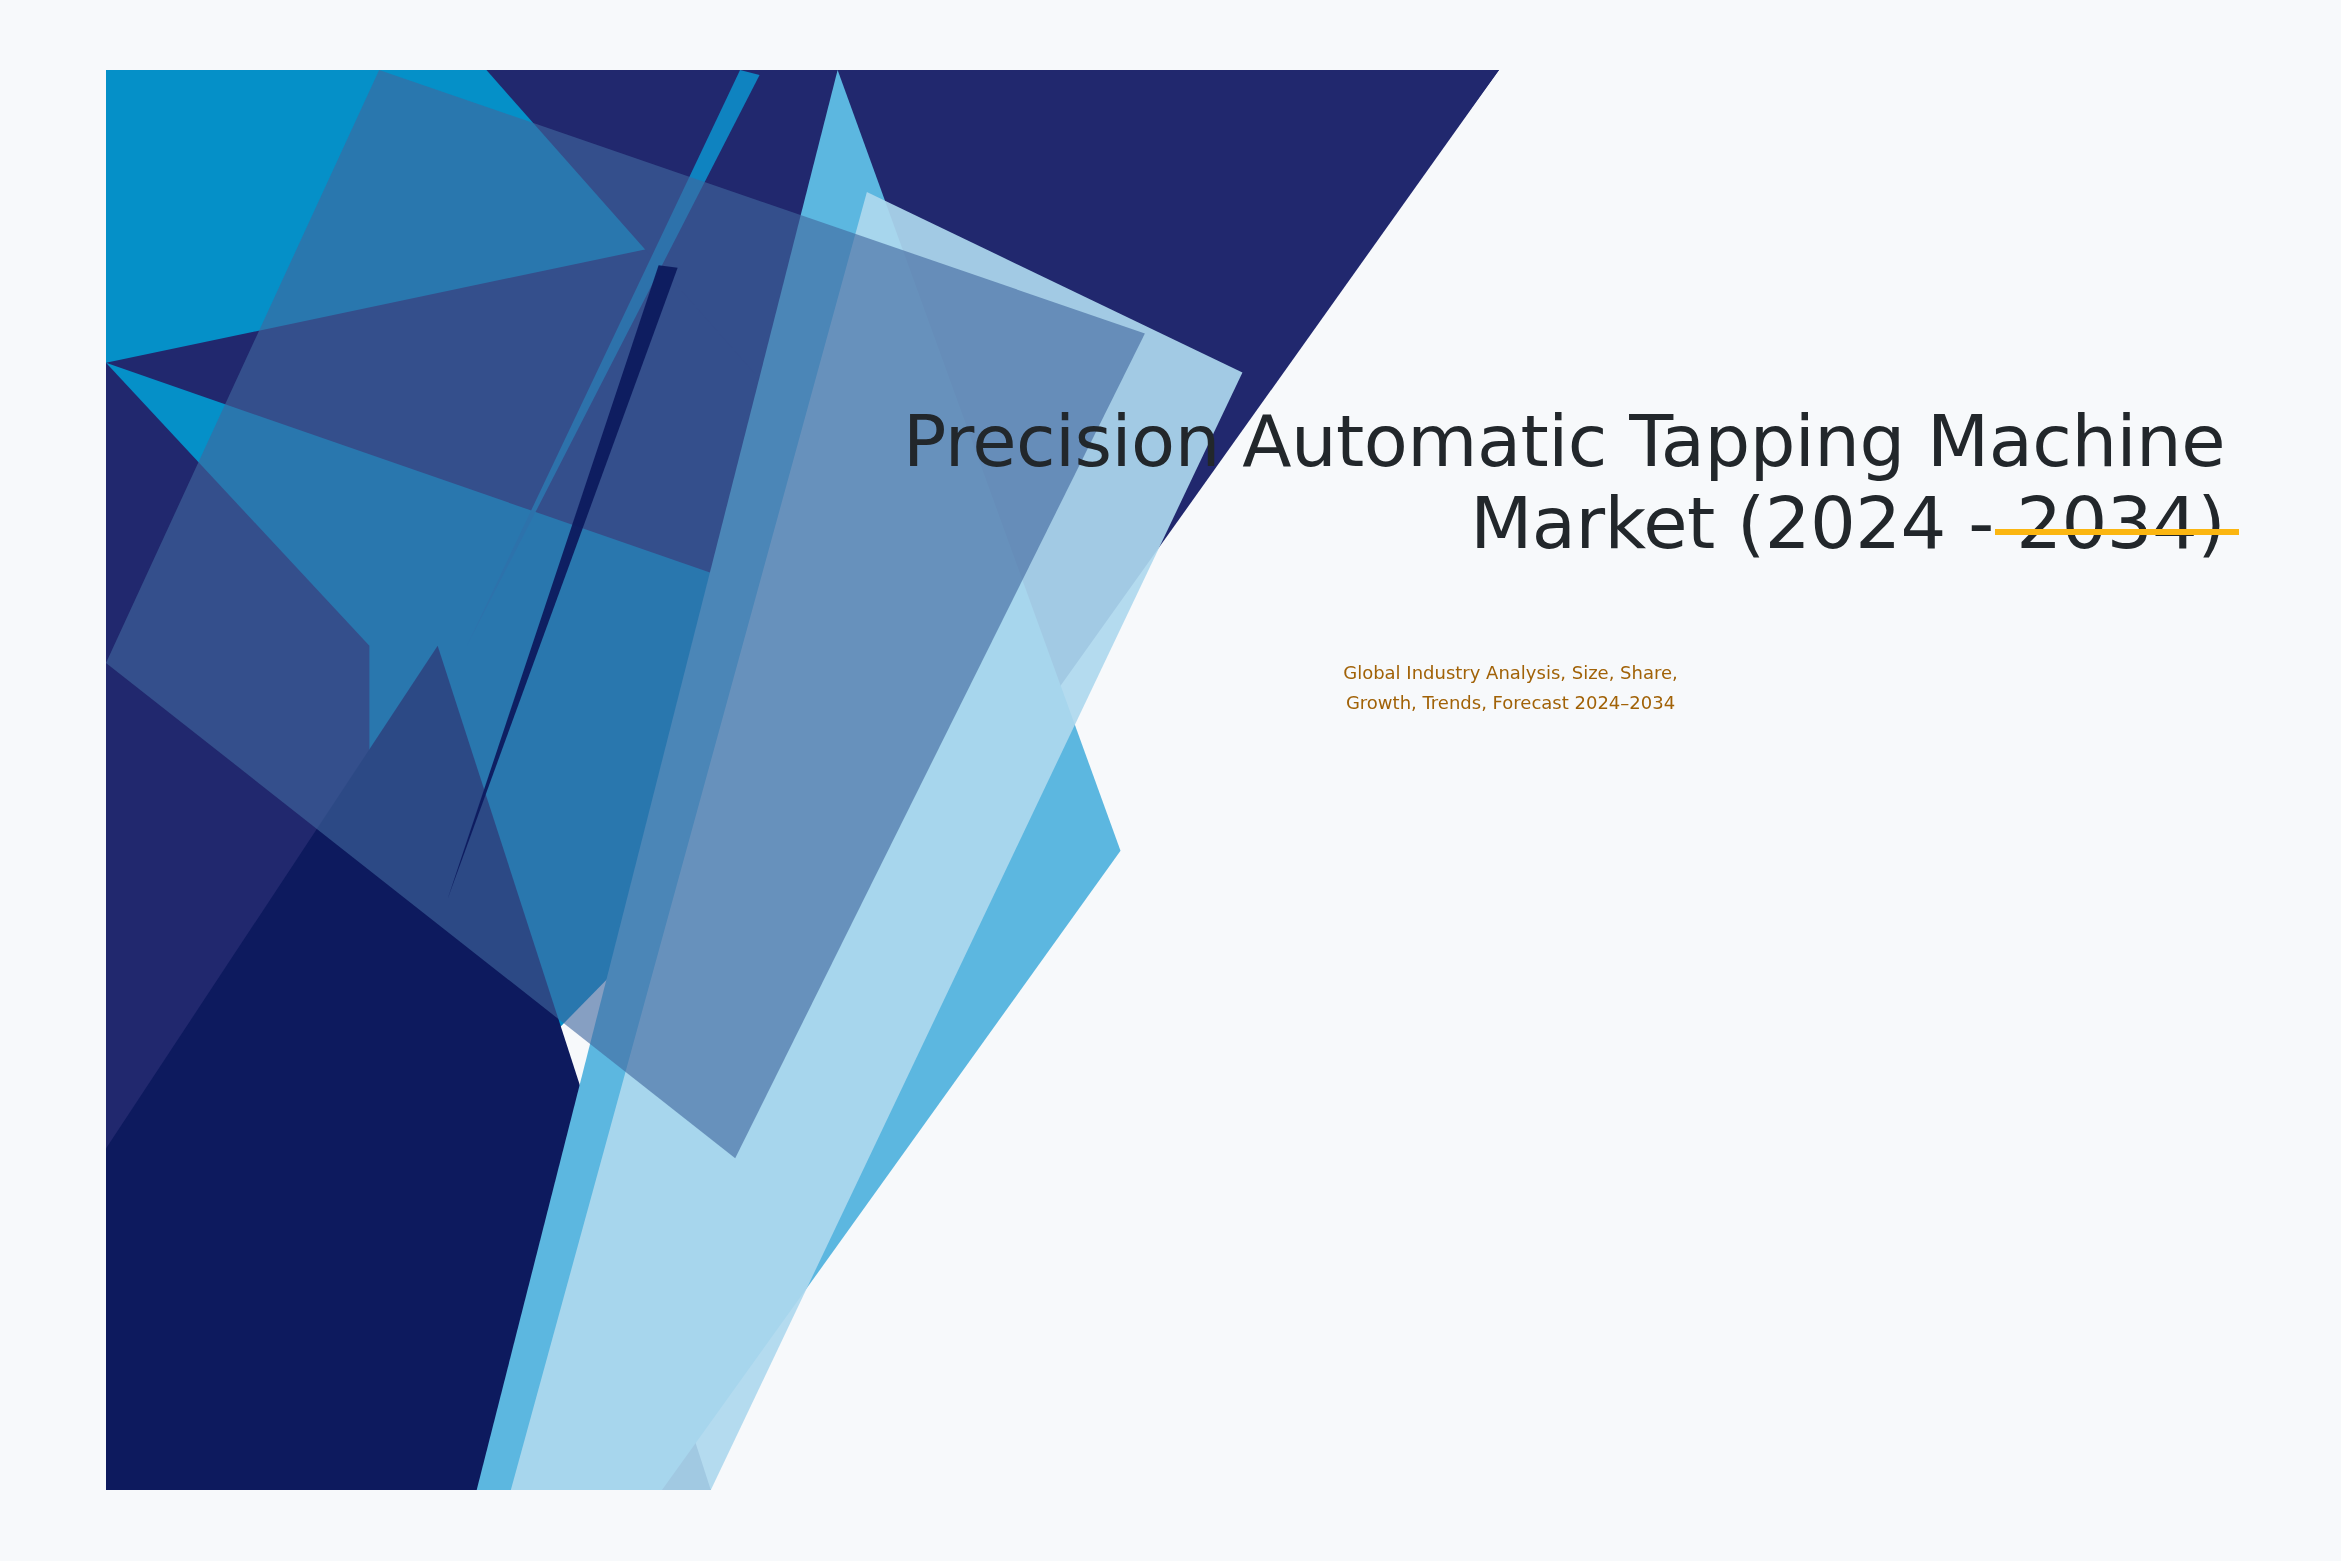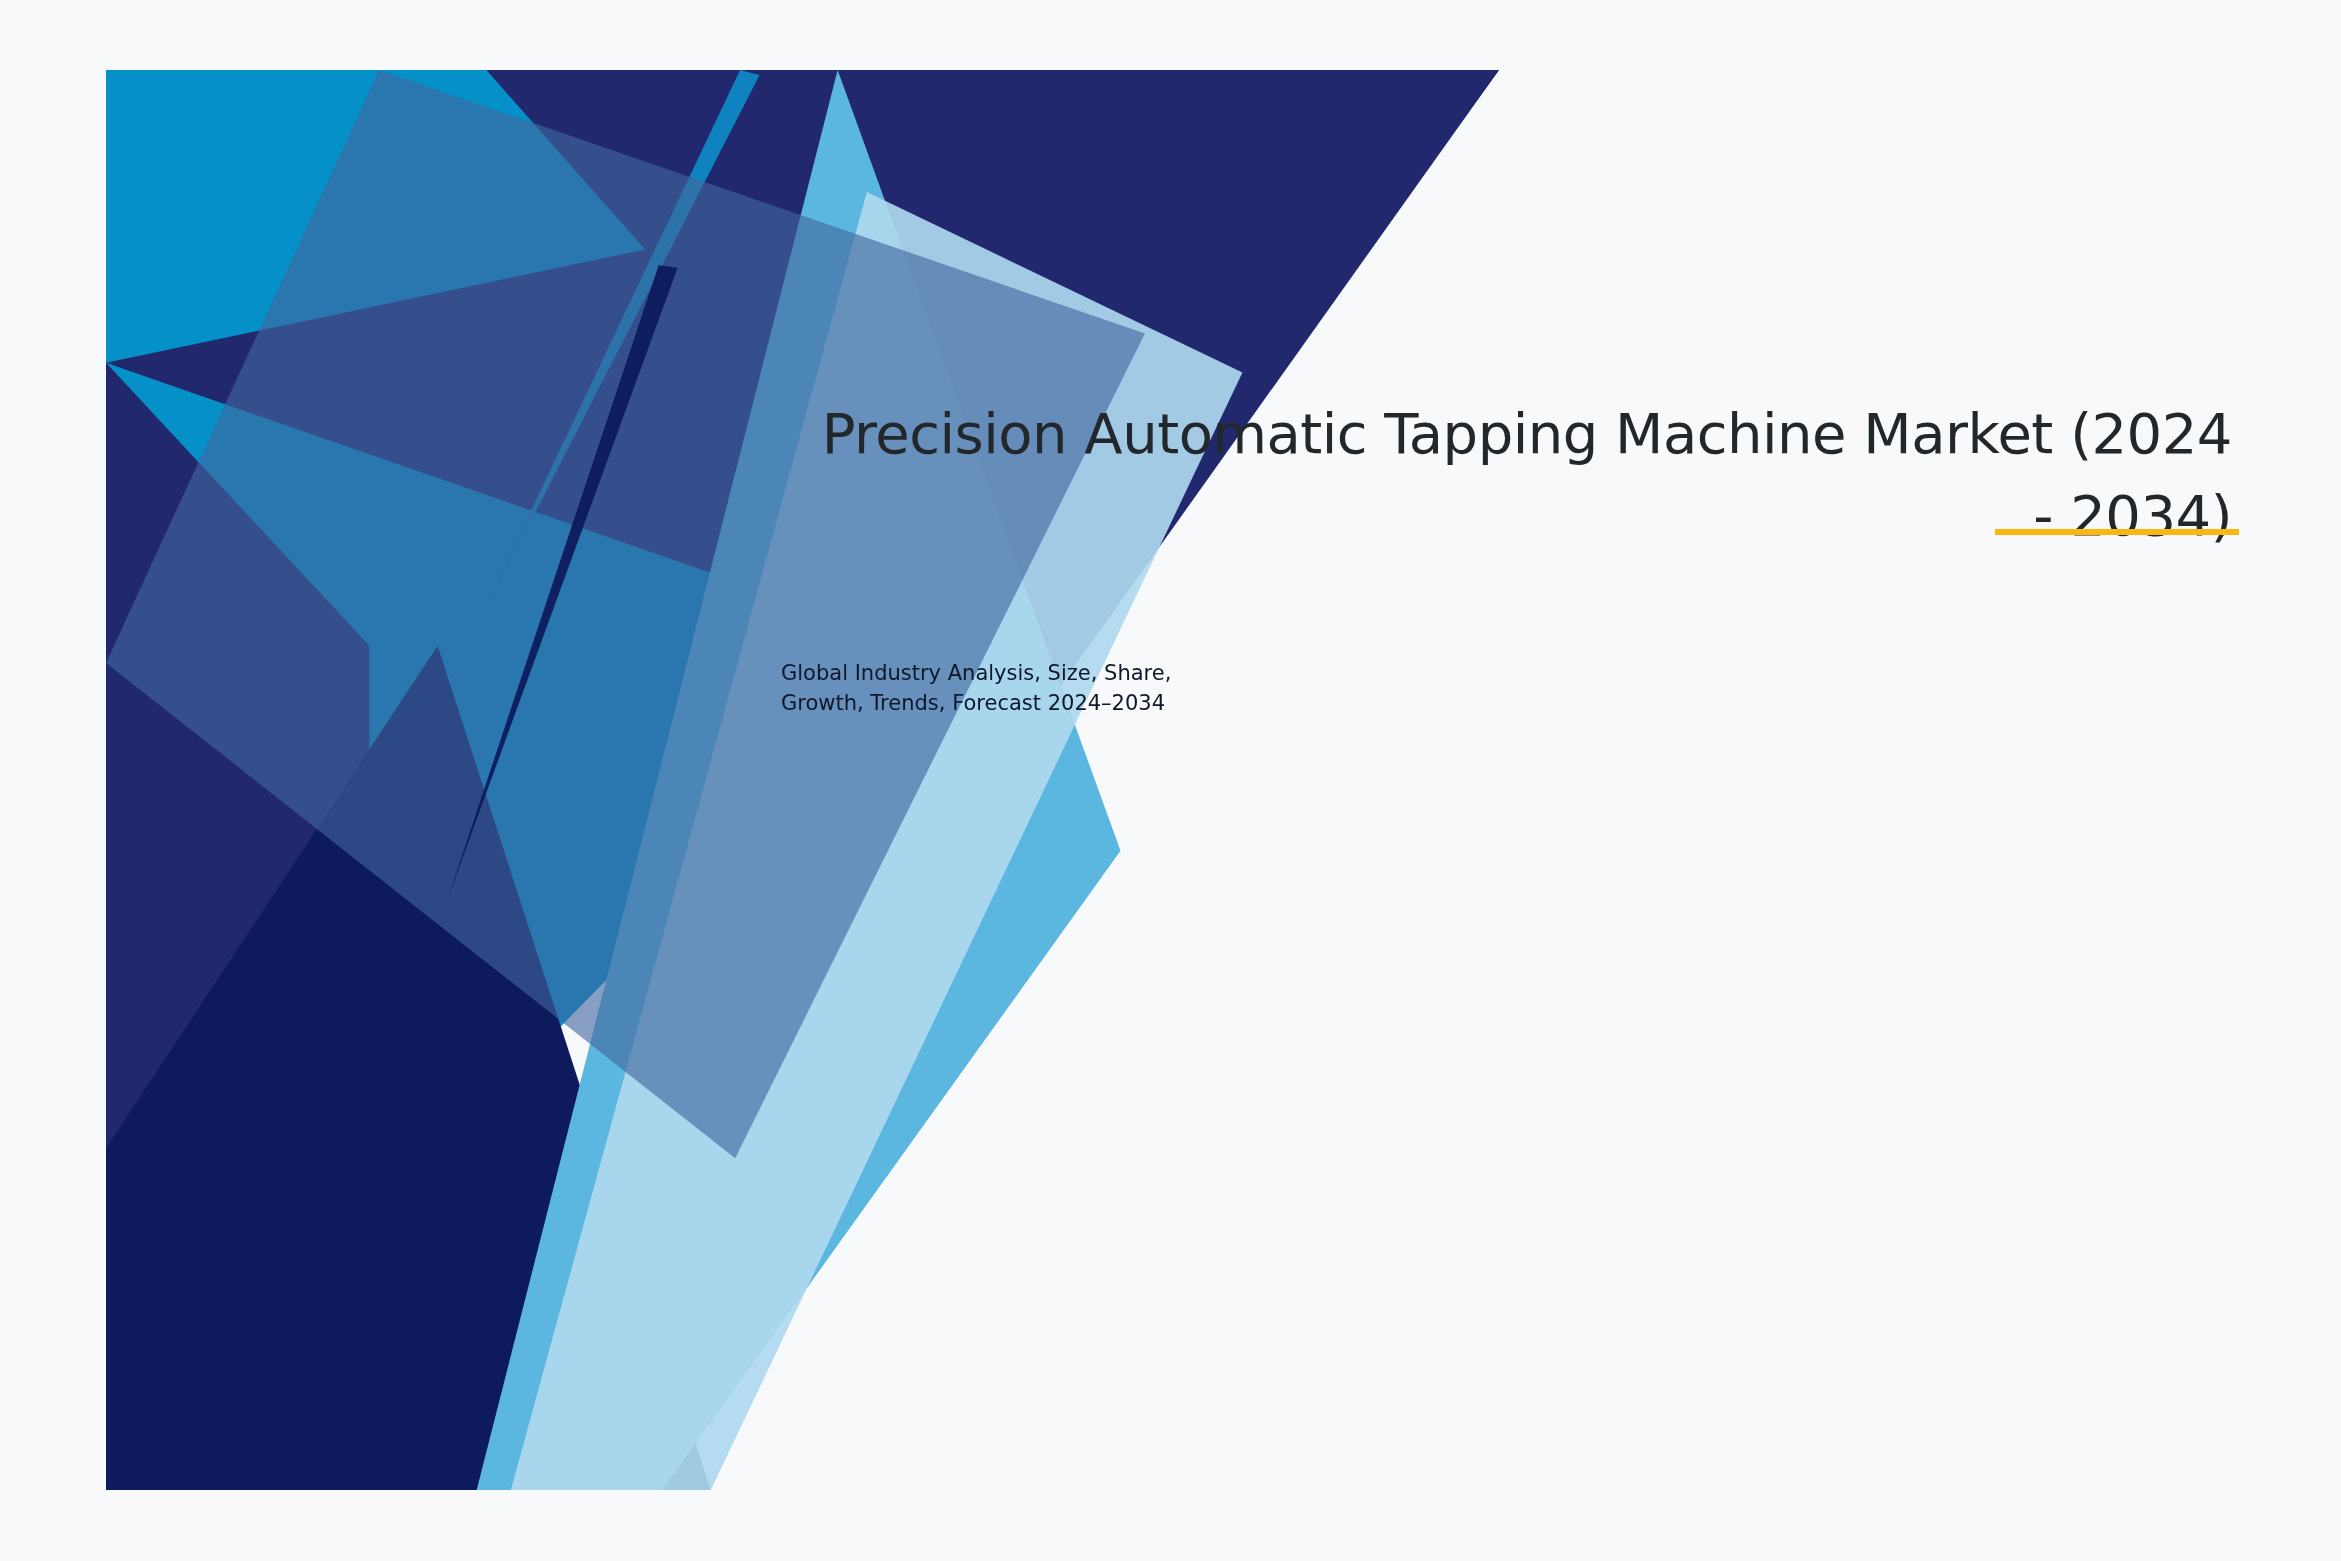--- a/index.html
+++ b/index.html
@@ -37,24 +37,24 @@
   
   #text-block {
     position: absolute;
     left: 781px;
     top: 385px;
     width: 1459px;
     text-align: right;
   }
 
   #report-title {
-    margin: 8px;
+    margin: 15px;
     font-family: "DejaVu Sans", sans-serif;
     font-weight: normal;
-    font-size: 56px;
+    font-size: 72px;
     line-height: 82px;
     letter-spacing: -0.5px;
     color: #22272B;
     white-space: pre-line;
   }
 
   #title-accent {
     position: absolute;
     left: 1995px;
     top: 529px;
@@ -62,26 +62,26 @@
     height: 6.3px;
     background: #FBB611;
   }
 
   #report-subtitle {
     margin: 0;
     position: absolute;
     left: 0;
     top: 273px;
     width: 1459px;
-    text-align: left;
+    text-align: center;
     font-family: "DejaVu Sans", sans-serif;
     font-weight: normal;
-    font-size: 21px;
+    font-size: 18px;
     line-height: 30px;
-    color: #0f172a;
+    color: #a16207;
     white-space: pre-line;
   }
 </style>
 </head>
 <body>
 
 <div id="cover">
 
   <div id="artwork">
     <svg viewBox="0 0 2856 2910" preserveAspectRatio="none">

